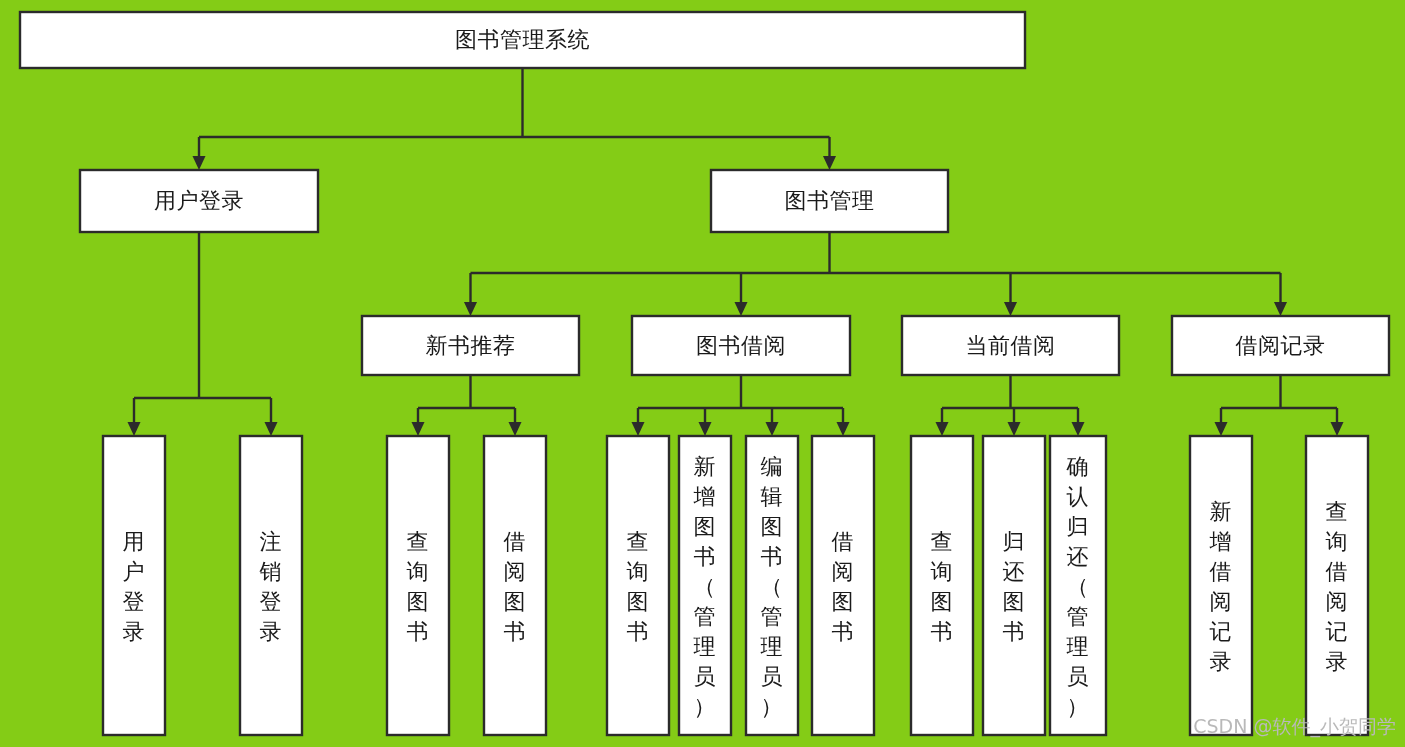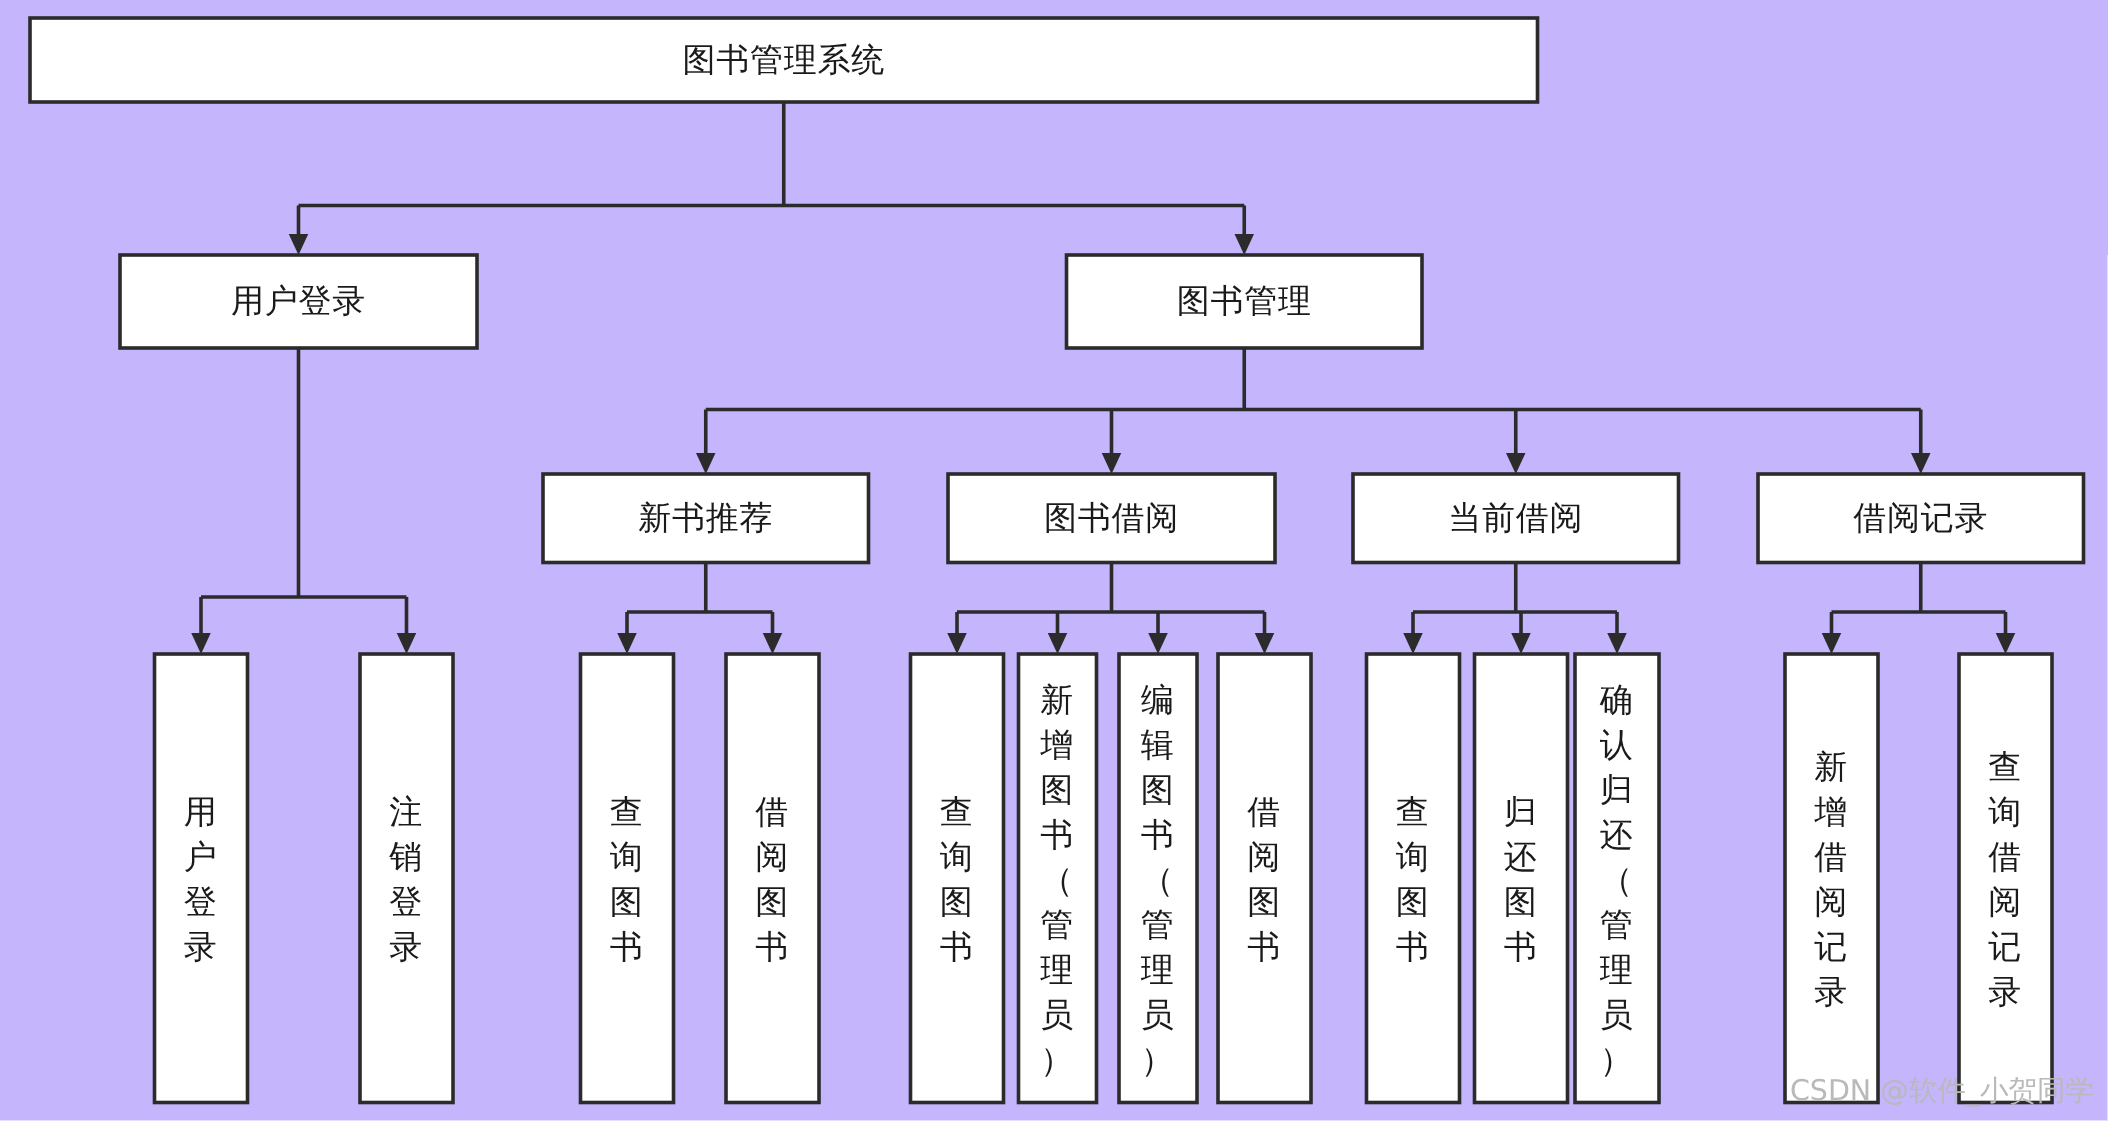--- a/index.html
+++ b/index.html
@@ -11,21 +11,21 @@
   body {
     width: 1405px;
     height: 747px;
     overflow: hidden;
     font-family: "DejaVu Sans", "Liberation Sans", sans-serif;
   }
   #diagram-root {
     position: relative;
     width: 1405px;
     height: 747px;
-    background: #c4b5fd;
+    background: #84cc16;
   }
   svg.diagram-canvas {
     position: absolute;
     left: 0;
     top: 0;
     width: 1405px;
     height: 747px;
     display: block;
   }
   .node-box {

